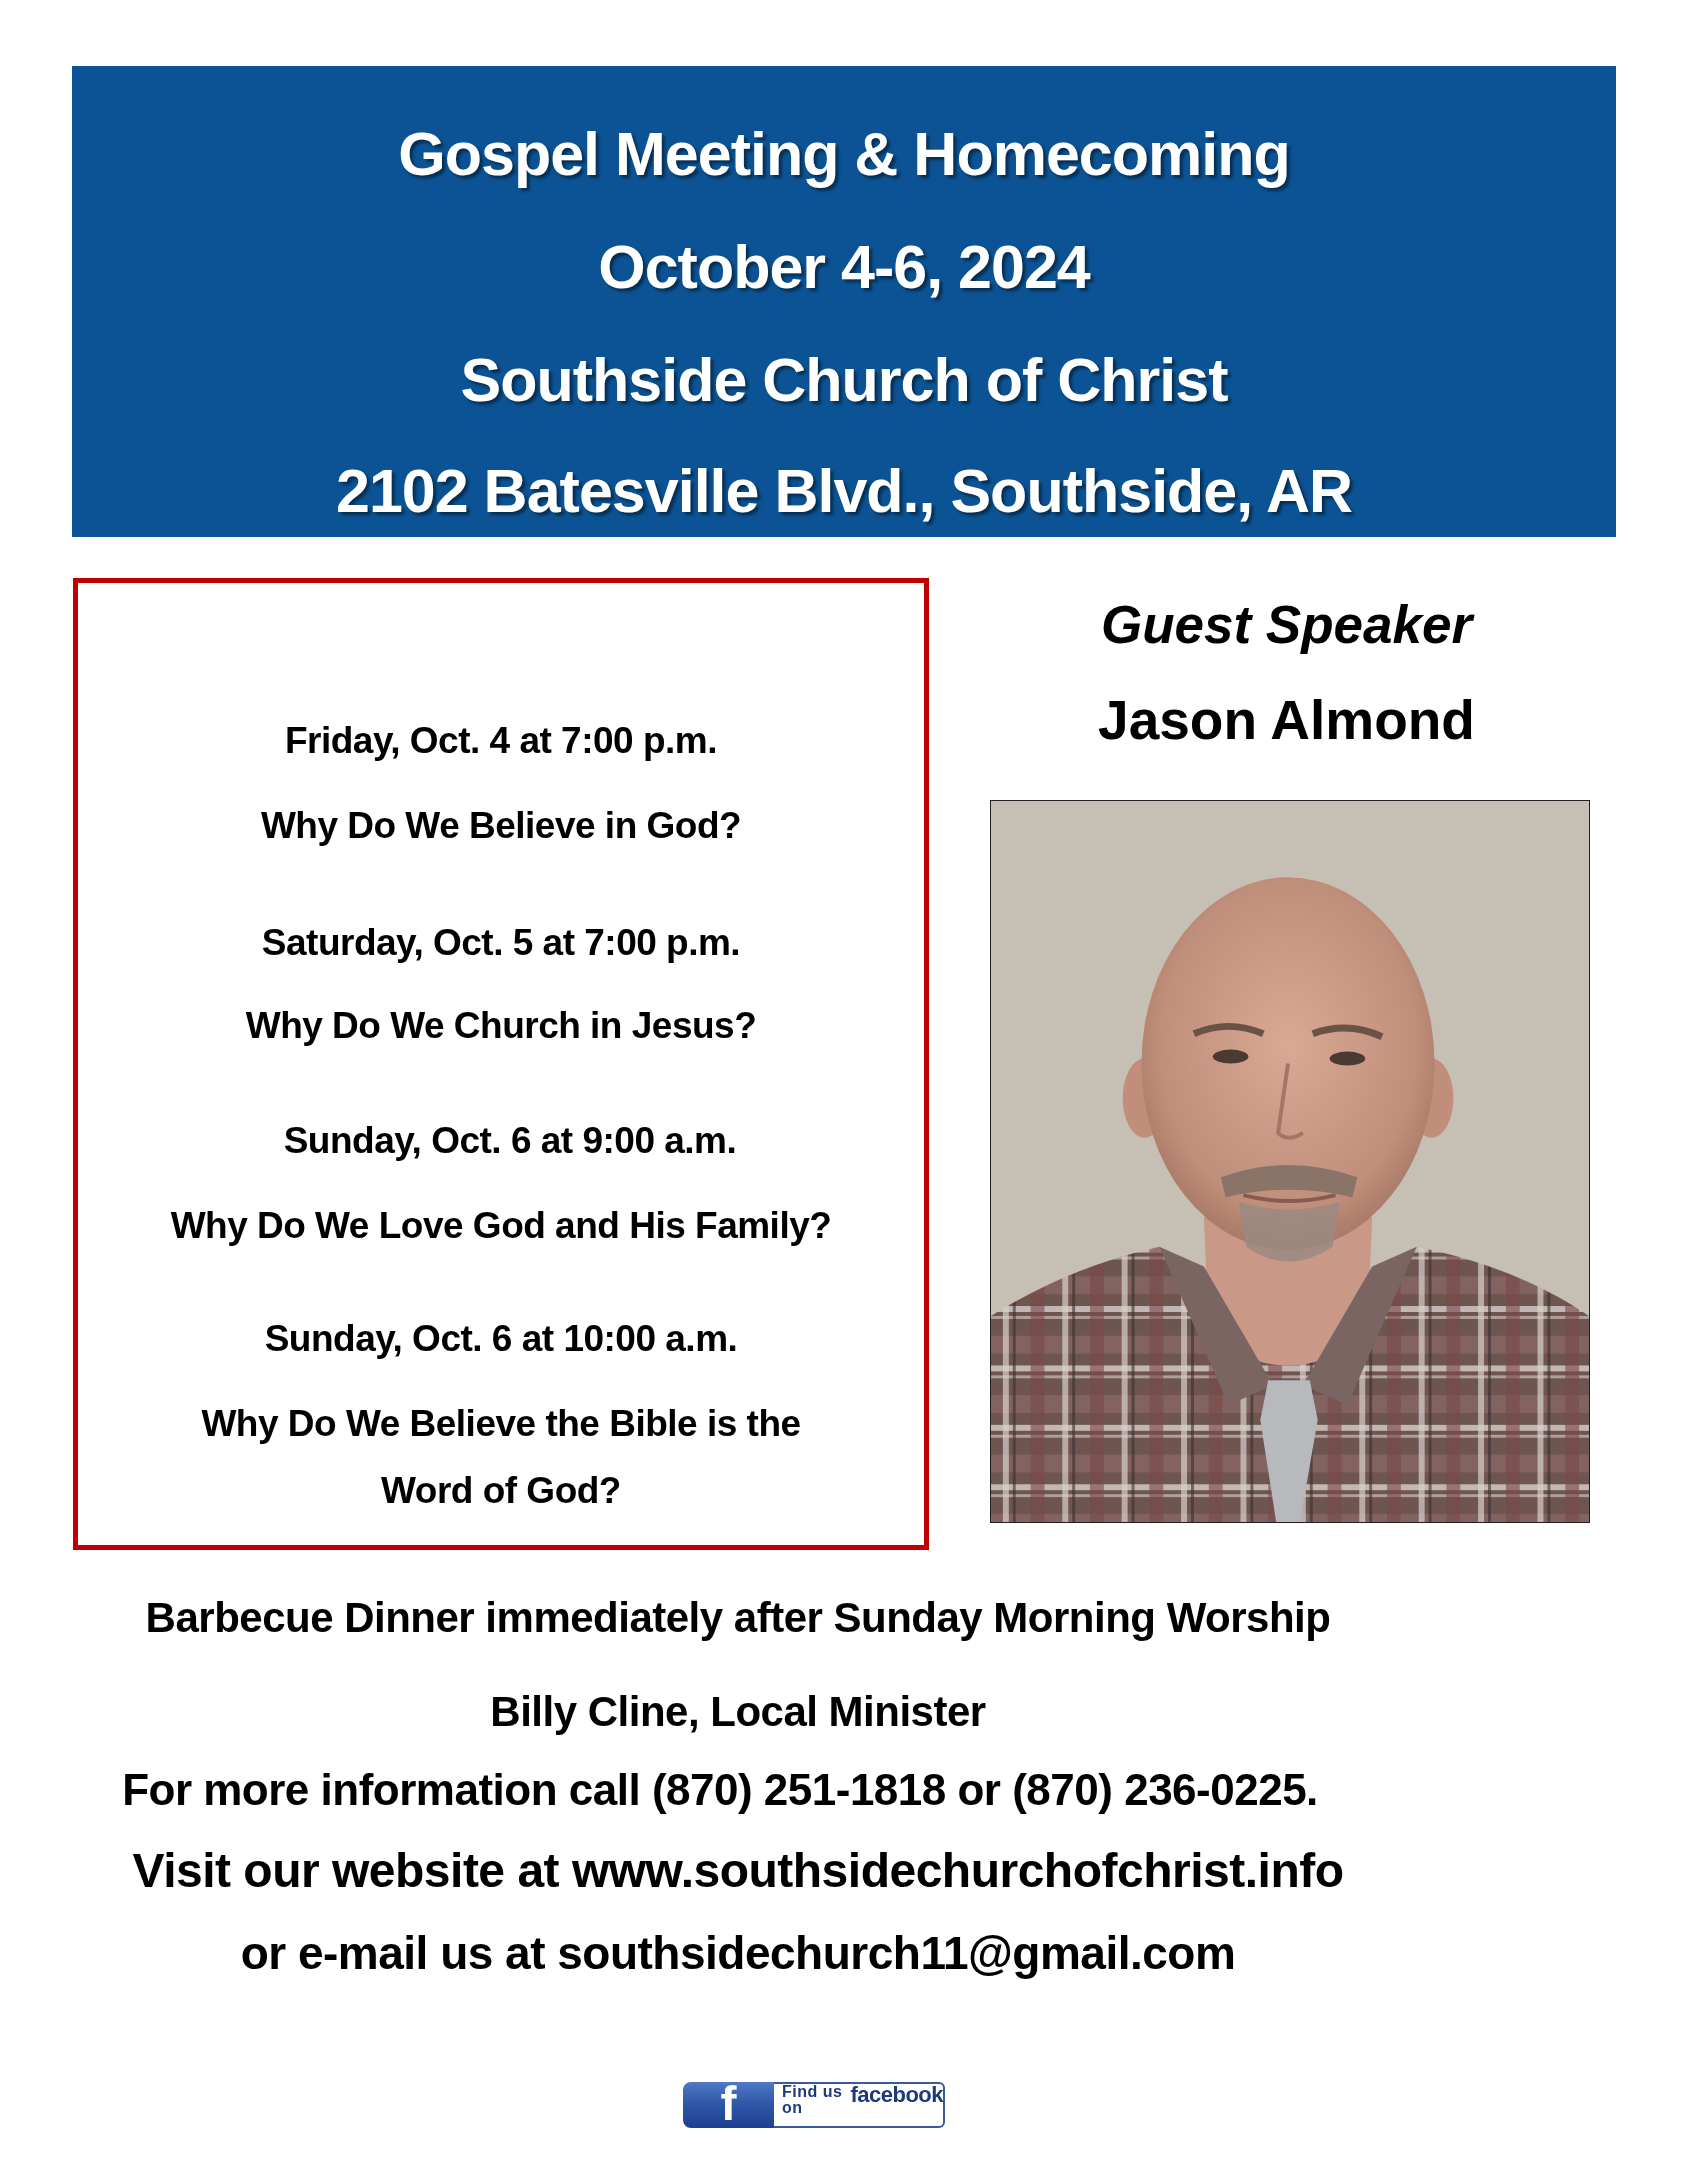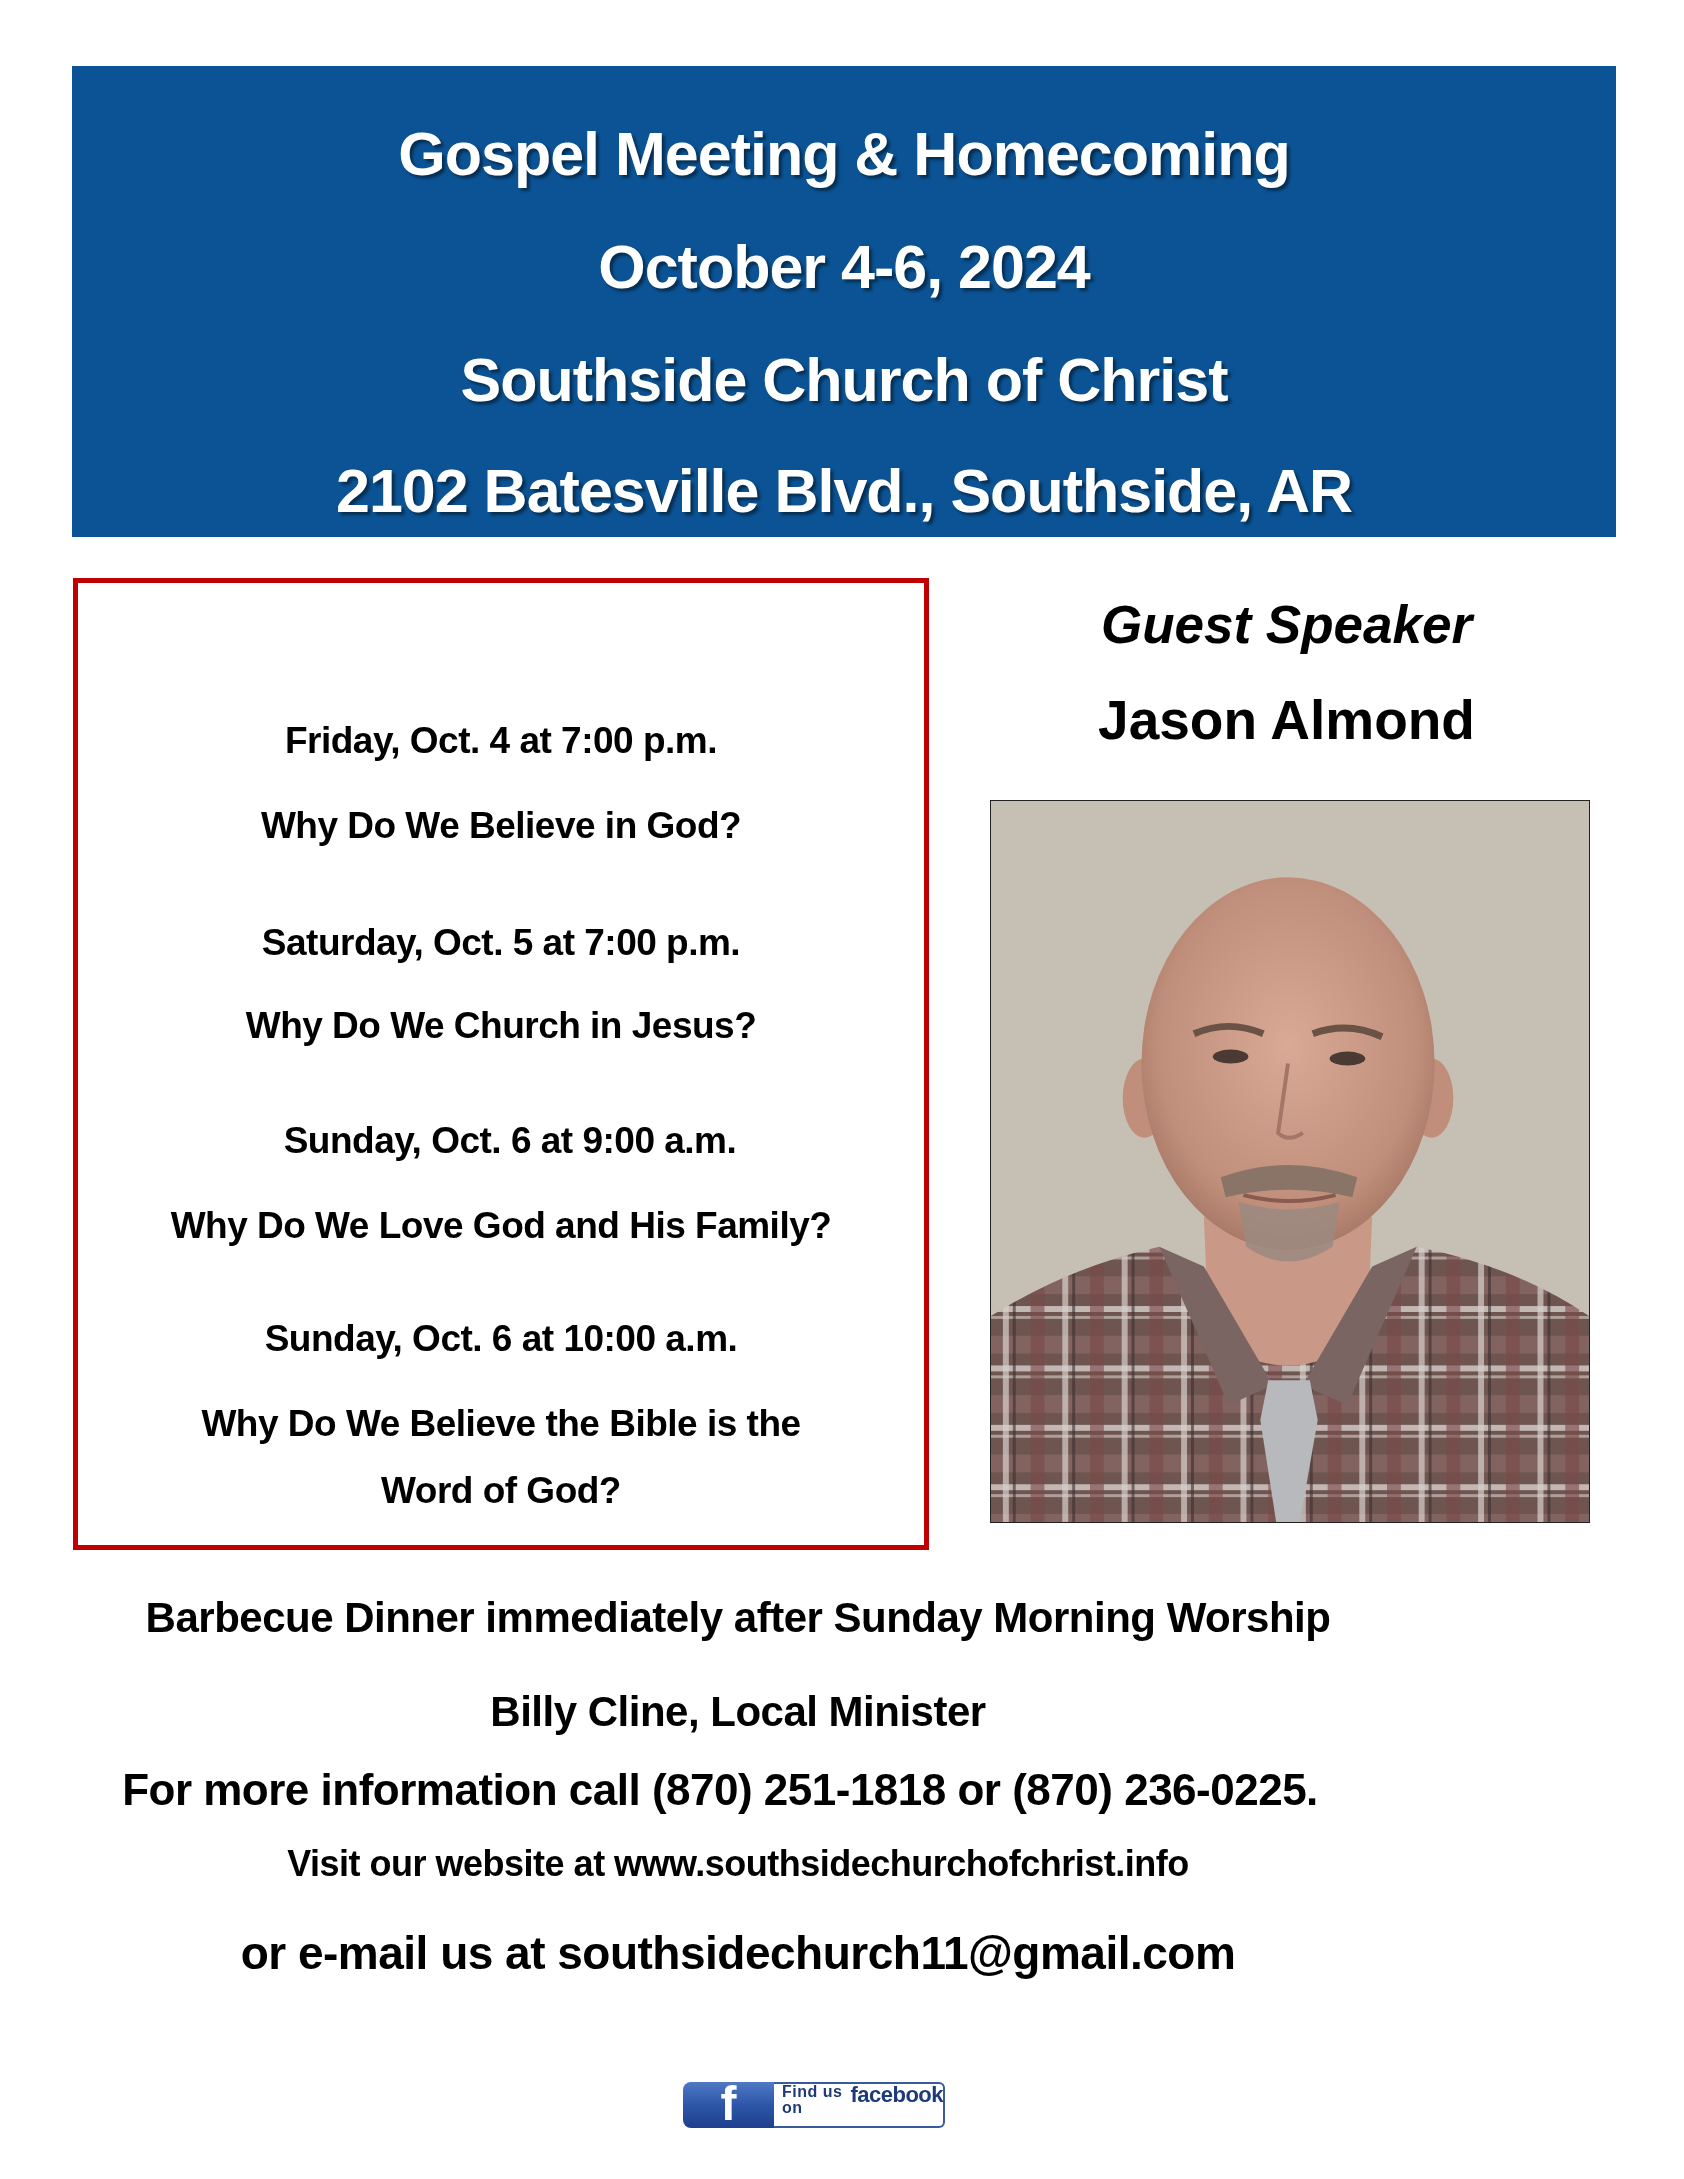--- a/index.html
+++ b/index.html
@@ -101,21 +101,21 @@
     <path d="M232 380 Q300 355 370 380 L365 400 Q300 385 237 400 Z" fill="#8a7468"></path>
     <path d="M250 405 Q300 420 352 405 L345 450 Q300 480 258 450 Z" fill="#9b8a80" opacity="0.85"></path>
 
     <path d="M255 398 Q300 410 348 398" stroke="#8a5a50" stroke-width="4" fill="none"></path>
   </svg>
 </div>
 
 <div class="footer-line" style="top:1594px; font-size:42px;">Barbecue Dinner immediately after Sunday Morning Worship</div>
 <div class="footer-line" style="top:1688px; font-size:42px;">Billy Cline, Local Minister</div>
 <div class="footer-line" style="top:1765px; font-size:44px; left:-18px;">For more information call (870) 251-1818 or (870) 236-0225.</div>
-<div class="footer-line" style="top:1843px; font-size:36px;">Visit our website at www.southsidechurchofchrist.info</div>
+<div class="footer-line" style="top:1843px; font-size:48px;">Visit our website at www.southsidechurchofchrist.info</div>
 <div class="footer-line" style="top:1926px; font-size:46px;">or e-mail us at southsidechurch11@gmail.com</div>
 
 <a class="abs fb-badge">
   <span class="fb-icon">f</span>
   <span class="fb-text">
     <span class="fb-find">Find us on</span>
     <span class="fb-brand">facebook</span>
   </span>
 </a>
 

